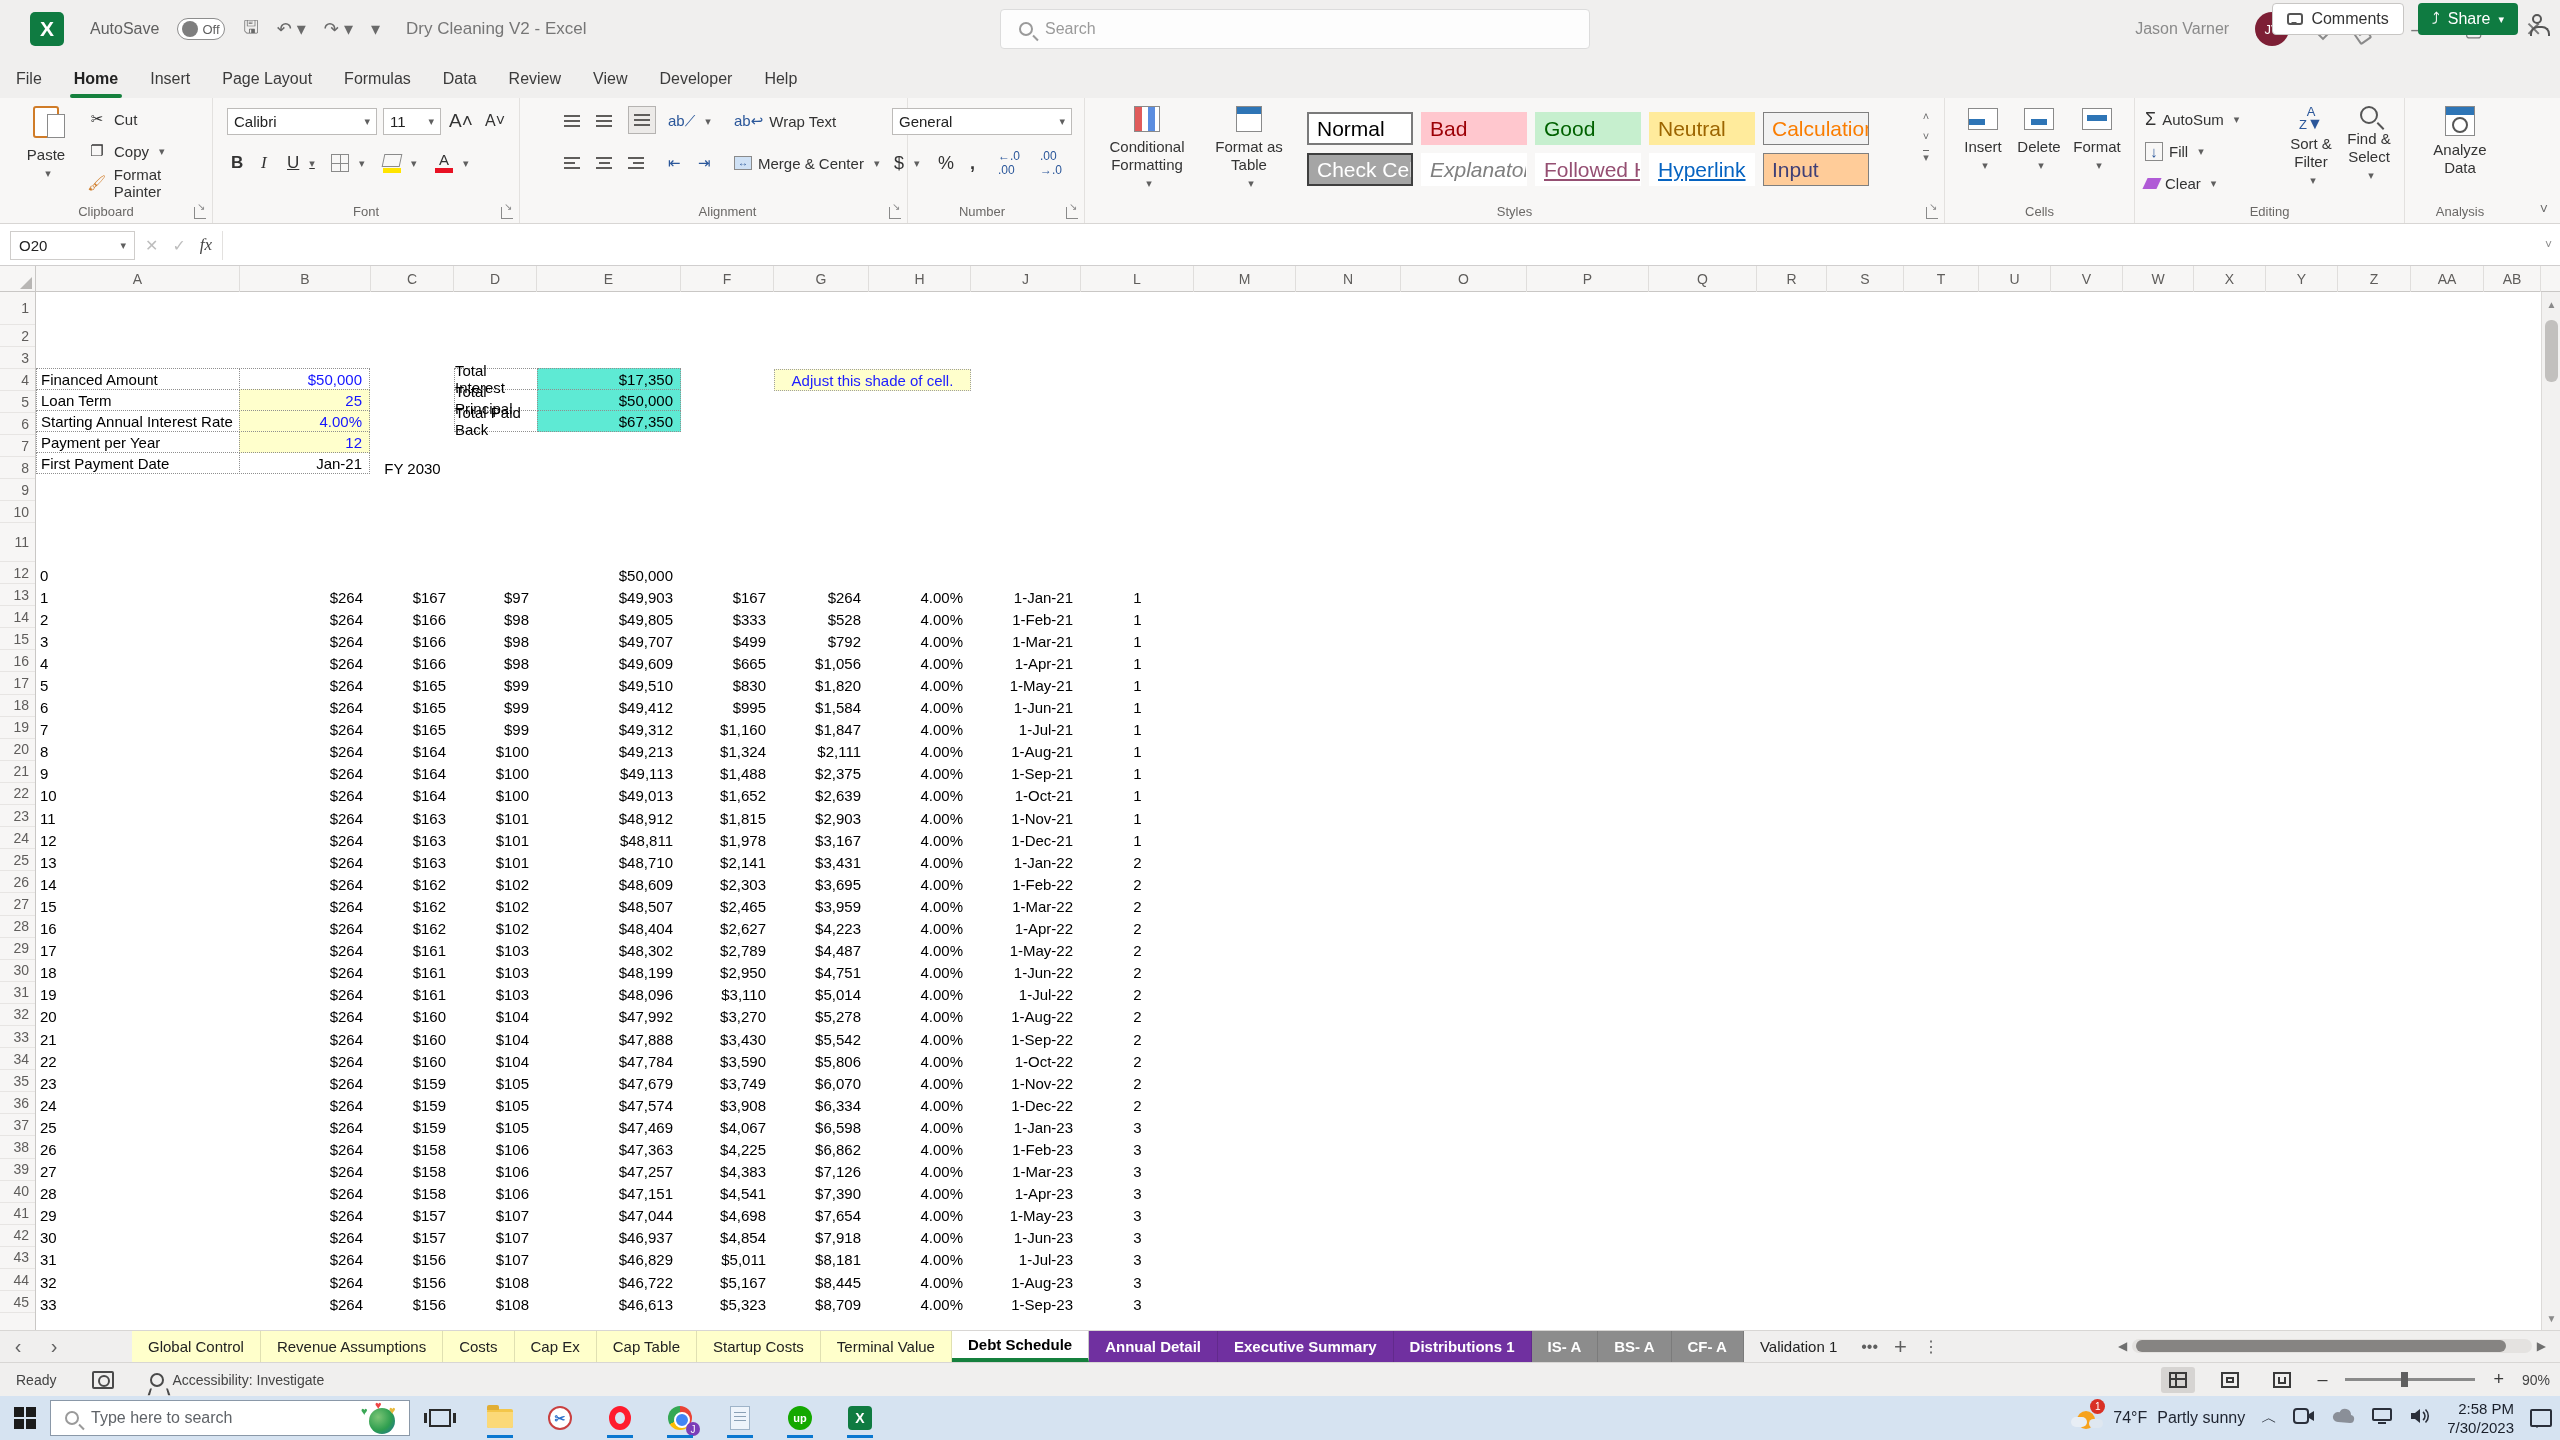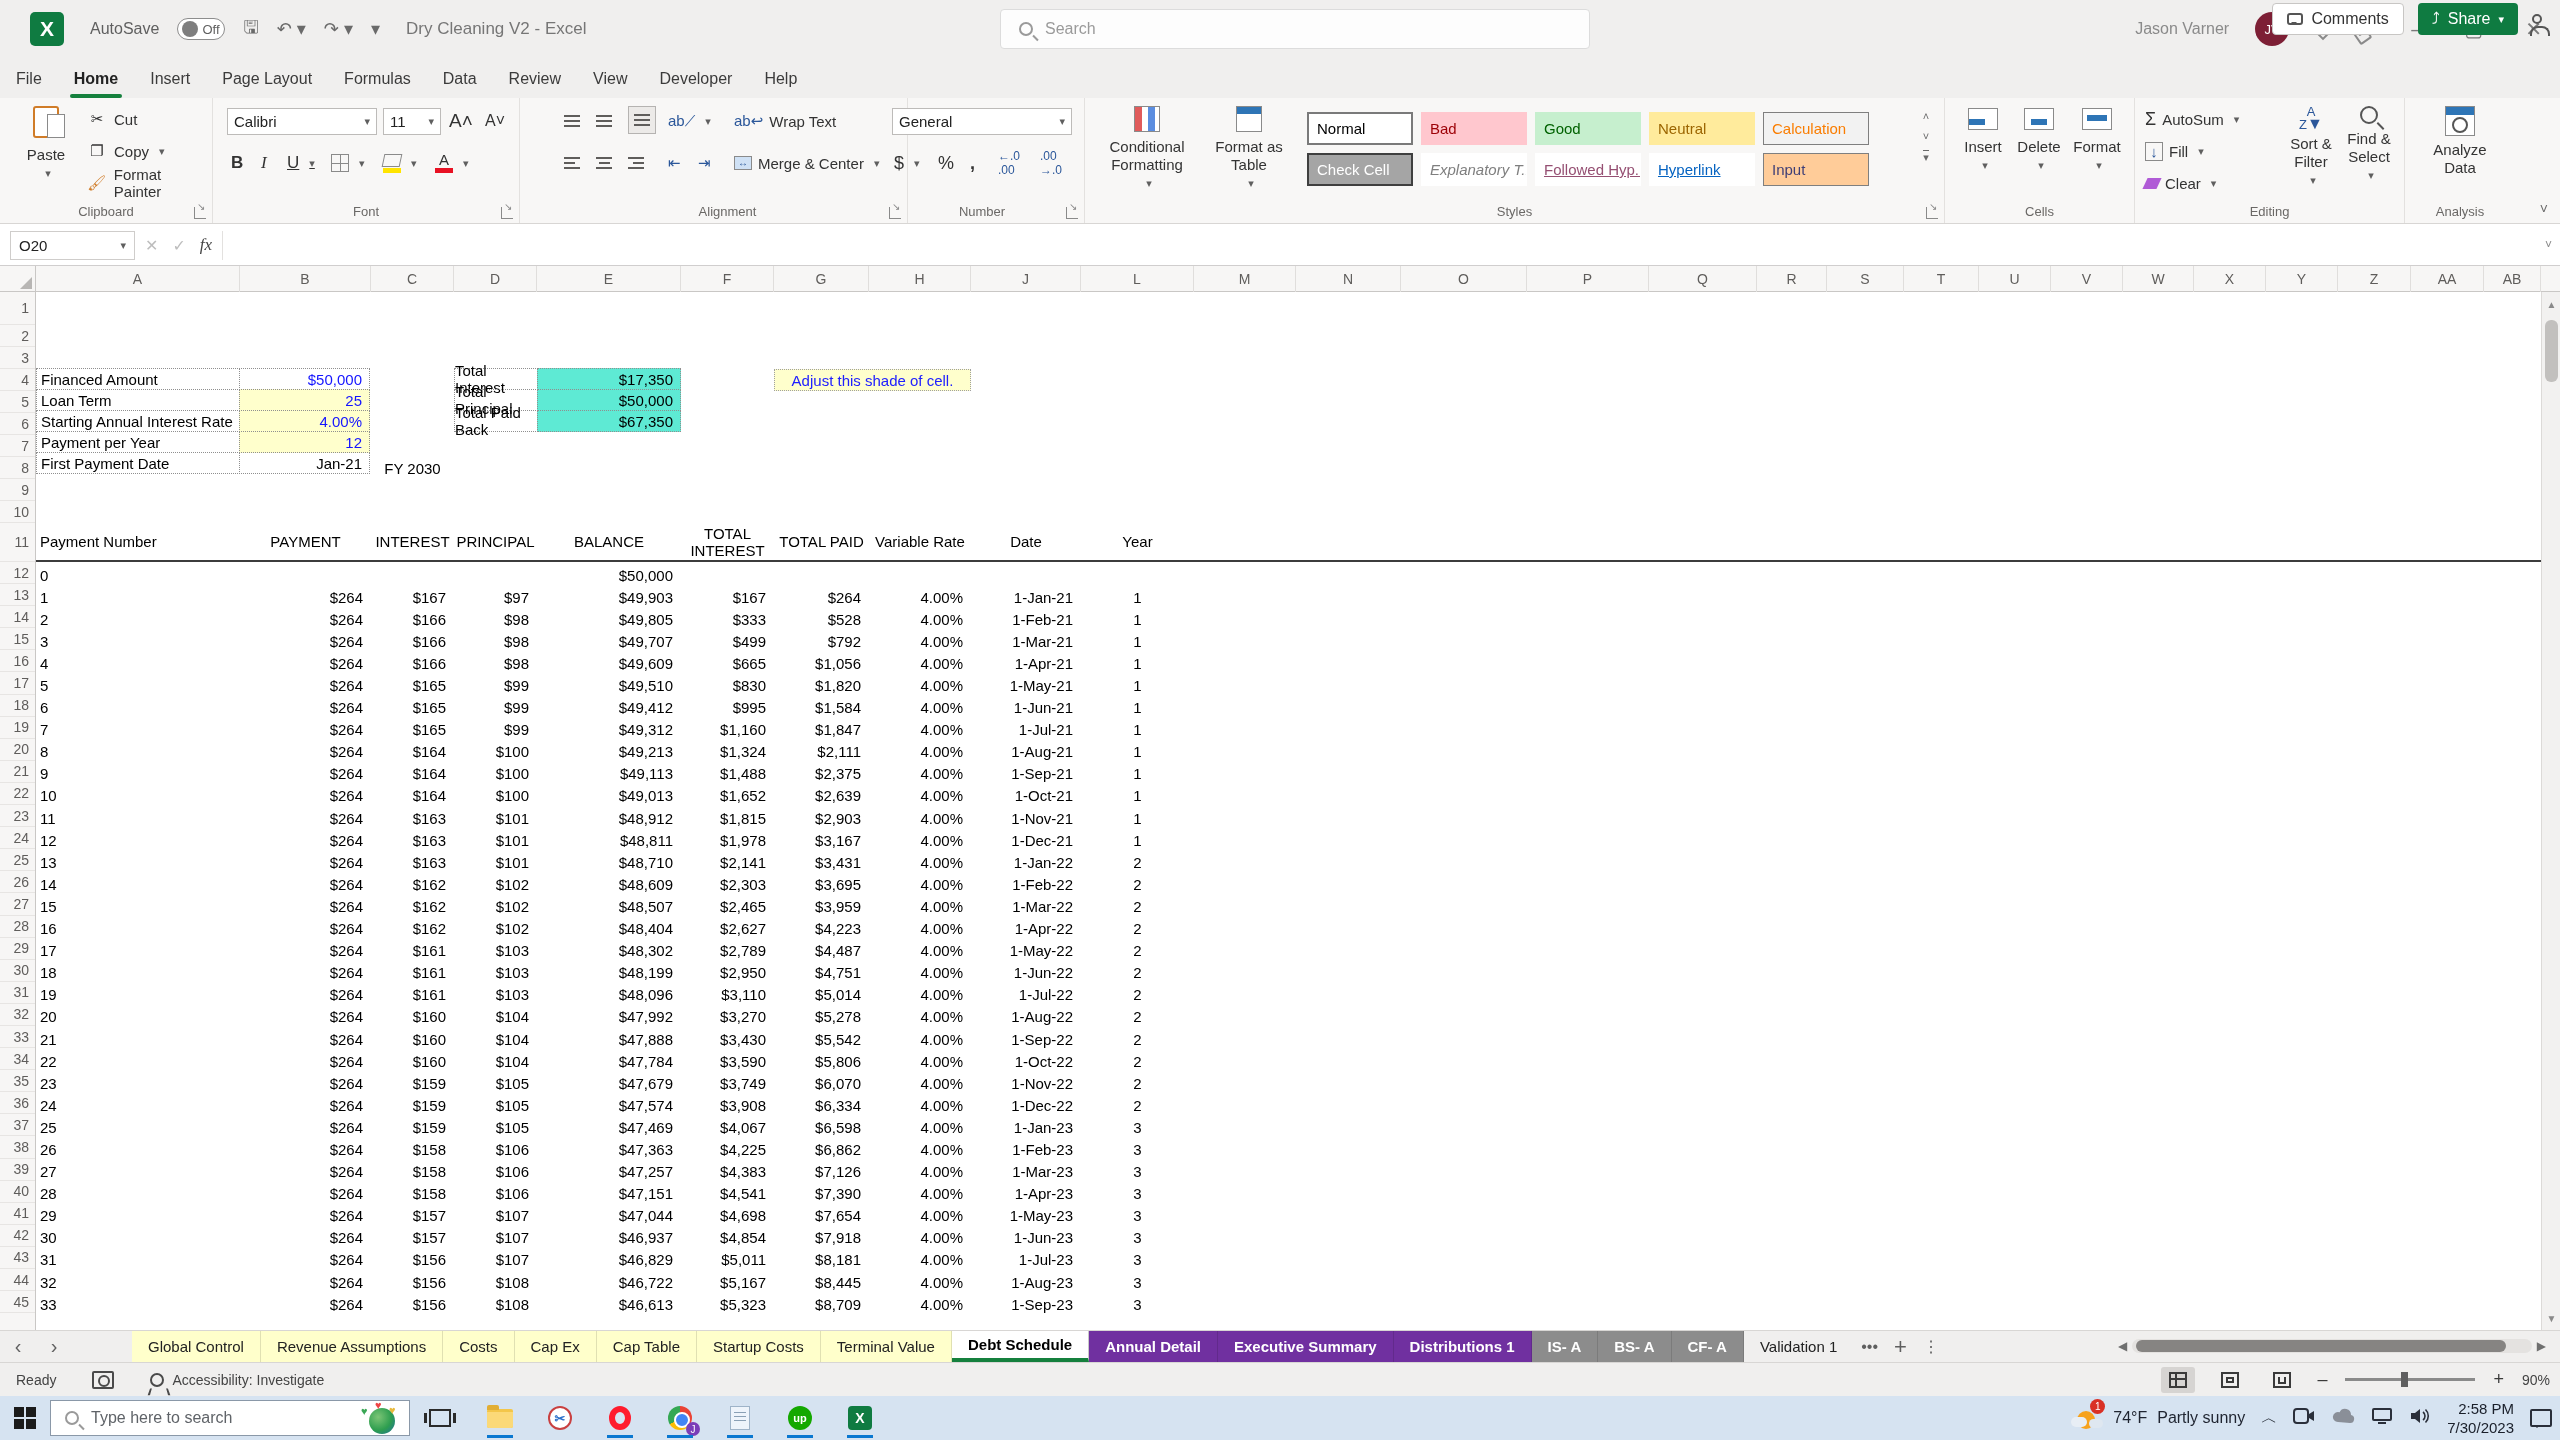--- a/index.html
+++ b/index.html
@@ -45,21 +45,21 @@
   .launcher{position:absolute;bottom:4px;right:6px;width:12px;height:12px;border-left:1px solid #8a8a8a;border-bottom:1px solid #8a8a8a;}
   .launcher:after{content:"↘";position:absolute;left:2px;top:-6px;font-size:10px;color:#8a8a8a;}
   .bigbtn{position:absolute;display:flex;flex-direction:column;align-items:center;font-size:15px;color:#333;text-align:center;line-height:18px;}
   .smallbtn{display:flex;align-items:center;font-size:15px;color:#333;gap:6px;height:26px;}
   .combo{background:#fff;border:1px solid #bdbbb9;height:27px;display:flex;align-items:center;font-size:15px;color:#222;padding:0 6px;justify-content:space-between;}
   .icbox{width:22px;height:22px;display:flex;align-items:center;justify-content:center;}
   .clip-ic{width:26px;height:32px;border:2px solid #d07c28;border-radius:3px;position:relative;background:#fff;}
   .clip-ic:after{content:"";position:absolute;right:-8px;top:6px;width:16px;height:22px;background:#fff;border:1px solid #8a8a8a;}
   .abars{display:flex;flex-direction:column;gap:3px;}
   .abars i{display:block;height:2px;background:#5f5d5b;}
-  .chip{width:106px;height:33px;display:flex;align-items:center;padding:0 8px;font-size:15px;border:1px solid transparent;background:#fff;white-space:nowrap;overflow:hidden;}
+  .chip{width:106px;height:33px;display:flex;align-items:center;padding:0 8px;font-size:21px;border:1px solid transparent;background:#fff;white-space:nowrap;overflow:hidden;}
   .chip.normal{border:2px solid #7a7a7a;color:#000;}
   .chip.bad{background:#ffc7ce;color:#9c0006;}
   .chip.good{background:#c6efce;color:#006100;}
   .chip.neutral{background:#ffeb9c;color:#9c6500;}
   .chip.calc{background:#f2f2f2;color:#fa7d00;border:1px solid #7f7f7f;}
   .chip.check{background:#a5a5a5;color:#fff;border:2px solid #3f3f3f;}
   .chip.expl{color:#7f7f7f;font-style:italic;}
   .chip.fhyp{color:#954f72;text-decoration:underline;}
   .chip.hyp{color:#0563c1;text-decoration:underline;}
   .chip.input{background:#ffcc99;color:#3f3f76;border:1px solid #7f7f7f;}
@@ -579,32 +579,20 @@
           <div class="incell tlab">Total Principal</div>
           <div class="incell tval">$50,000</div>
         </div>
         <div class="inrow" style="position: relative; display: flex;">
           <div class="incell tlab">Total Paid Back</div>
           <div class="incell tval">$67,350</div>
         </div>
       </div>
     <div id="note-cell">Adjust this shade of cell.</div>
     <div id="fy-cell">FY 2030</div>
-    <div id="t-header">
-        <div class="th" style="width: 204px; justify-content: flex-start; padding-left: 4px;">Payment Number</div>
-        <div class="th" style="width: 131px; justify-content: center; padding-left: 0px;">PAYMENT</div>
-        <div class="th" style="width: 83px; justify-content: center; padding-left: 0px;">INTEREST</div>
-        <div class="th" style="width: 83px; justify-content: center; padding-left: 0px;">PRINCIPAL</div>
-        <div class="th" style="width: 144px; justify-content: center; padding-left: 0px;">BALANCE</div>
-        <div class="th" style="width: 93px; justify-content: center; padding-left: 0px;">TOTAL INTEREST</div>
-        <div class="th" style="width: 95px; justify-content: center; padding-left: 0px;">TOTAL PAID</div>
-        <div class="th" style="width: 102px; justify-content: center; padding-left: 0px;">Variable Rate</div>
-        <div class="th" style="width: 110px; justify-content: center; padding-left: 0px;">Date</div>
-        <div class="th" style="width: 113px; justify-content: center; padding-left: 0px;">Year</div>
-      </div>
     <div id="t-rows">
         <div class="trow">
           <div class="td" style="width: 204px; justify-content: flex-start; padding-left: 4px; padding-right: 0px;">0</div>
           <div class="td" style="width: 131px; justify-content: flex-end; padding-left: 0px; padding-right: 8px;"></div>
           <div class="td" style="width: 83px; justify-content: flex-end; padding-left: 0px; padding-right: 8px;"></div>
           <div class="td" style="width: 83px; justify-content: flex-end; padding-left: 0px; padding-right: 8px;"></div>
           <div class="td" style="width: 144px; justify-content: flex-end; padding-left: 0px; padding-right: 8px;">$50,000</div>
           <div class="td" style="width: 93px; justify-content: flex-end; padding-left: 0px; padding-right: 8px;"></div>
           <div class="td" style="width: 95px; justify-content: flex-end; padding-left: 0px; padding-right: 8px;"></div>
           <div class="td" style="width: 102px; justify-content: flex-end; padding-left: 0px; padding-right: 8px;"></div>

